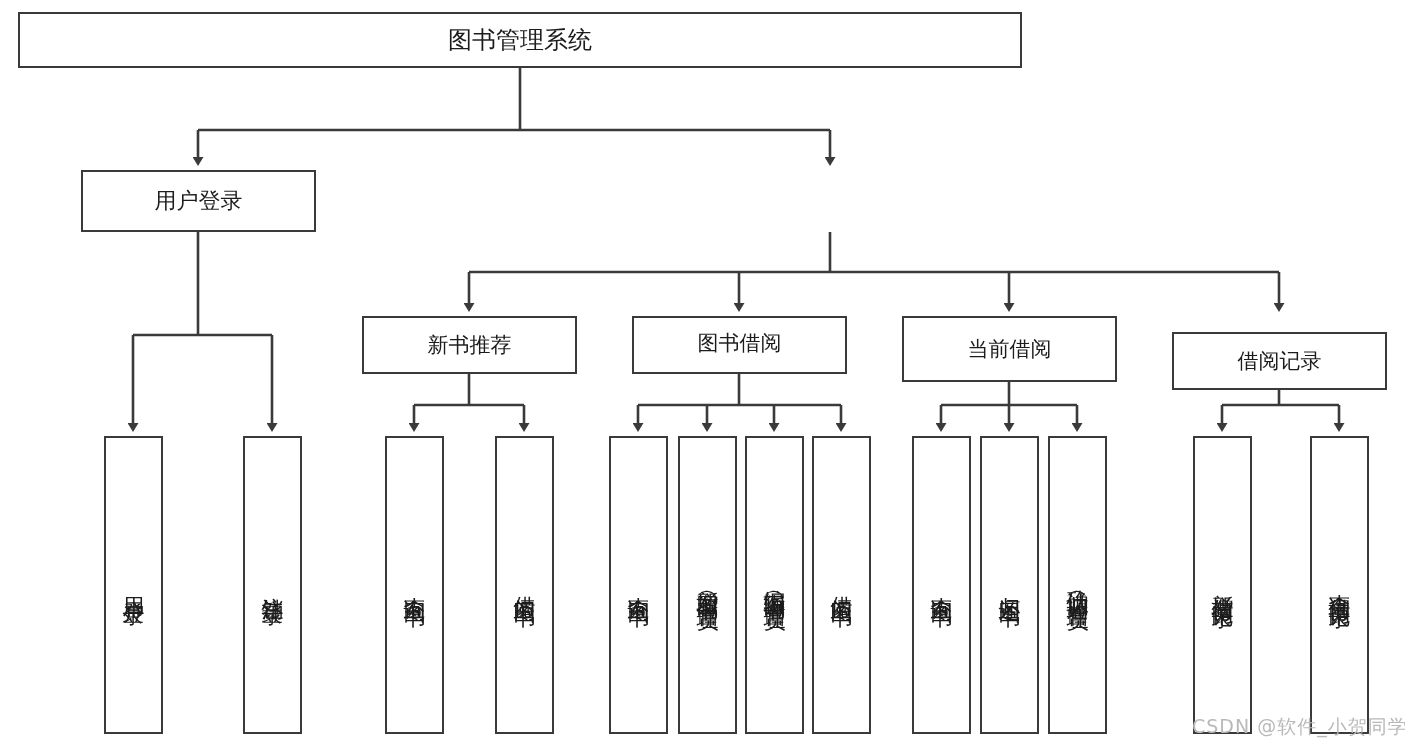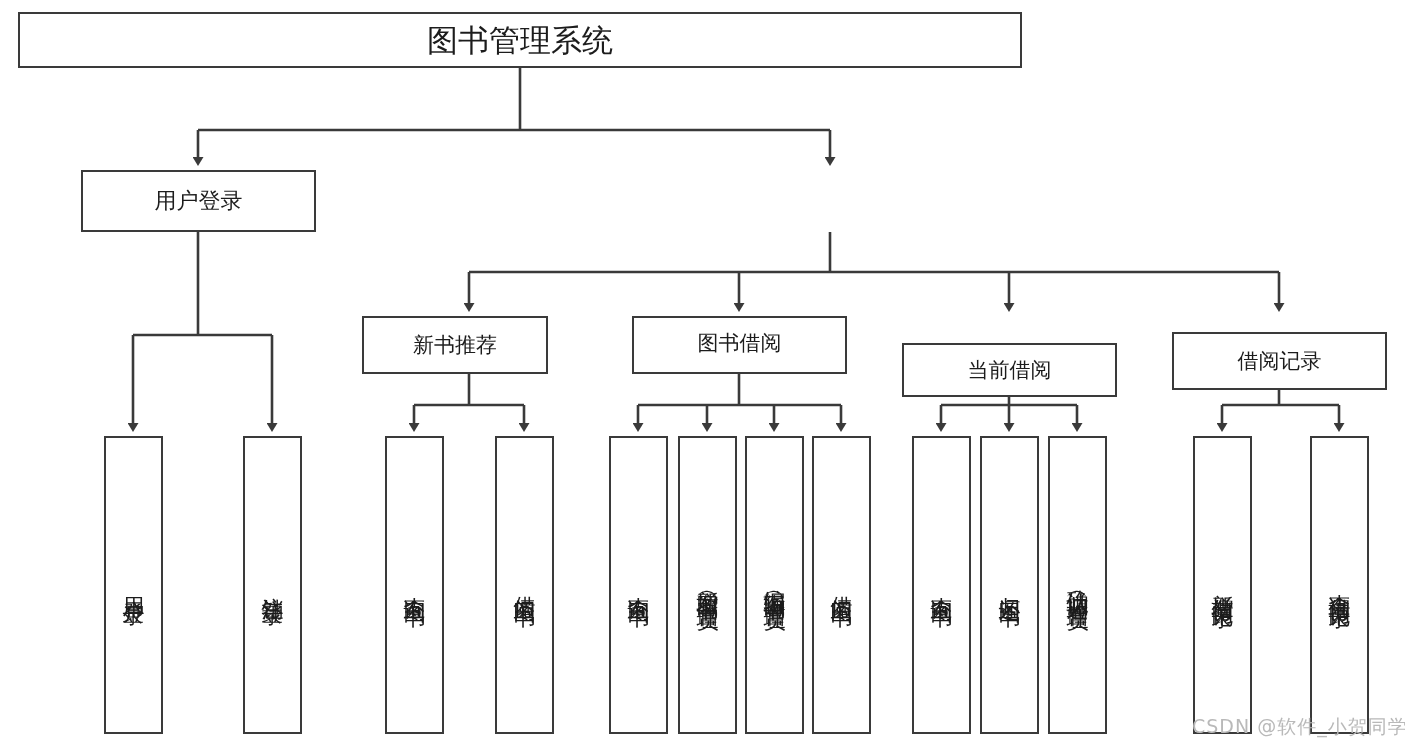--- a/index.html
+++ b/index.html
@@ -27,21 +27,21 @@
     background:#ffffff;
     border:2.4px solid #3a3a3a;
     display:flex;
     align-items:center;
     justify-content:center;
     text-align:center;
     color:#1c1c1c;
     line-height:1.18;
   }
   .node.root{
-    font-size:31px;
+    font-size:24px;
   }
   .node.lvl2{
     font-size:22px;
   }
   .node.lvl3{
     font-size:21px;
   }
   .node.leaf{
     font-size:22px;
     writing-mode:vertical-rl;
@@ -121,27 +121,27 @@
   </svg>
 
   <div class="node root" style="left:18px; top:12px; width:1004px; height:56px;">
     <span>图书管理系统</span>
   </div>
 
   <div class="node lvl2" style="left:81px; top:170px; width:235px; height:62px;">
     <span>用户登录</span>
   </div>
 
-  <div class="node lvl3" style="left:362px; top:316px; width:186px; height:58px;">
+  <div class="node lvl3" style="left:362px; top:316px; width:215px; height:58px;">
     <span>新书推荐</span>
   </div>
   <div class="node lvl3" style="left:632px; top:316px; width:215px; height:58px;font-family:Liberation Mono, monospace;">
     <span>图书借阅</span>
   </div>
-  <div class="node lvl3" style="left:902px; top:316px; width:215px; height:54px;margin-top:27px;">
+  <div class="node lvl3" style="left:902px; top:316px; width:215px; height:66px;">
     <span>当前借阅</span>
   </div>
   <div class="node lvl3" style="left:1172px; top:332px; width:215px; height:58px;">
     <span>借阅记录</span>
   </div>
 
   <div class="node leaf" style="left:104px; top:436px; width:59px; height:298px;">
     <span class="vtext">用户登录</span>
   </div>
   <div class="node leaf" style="left:243px; top:436px; width:59px; height:298px;">

